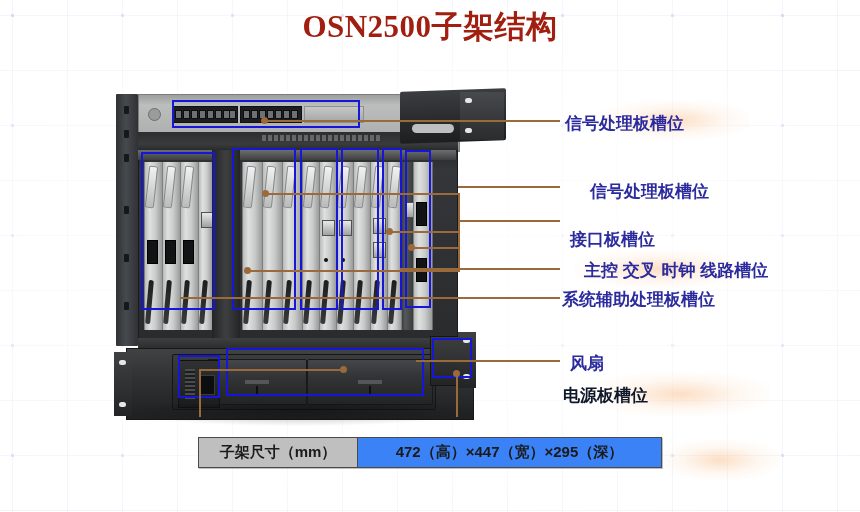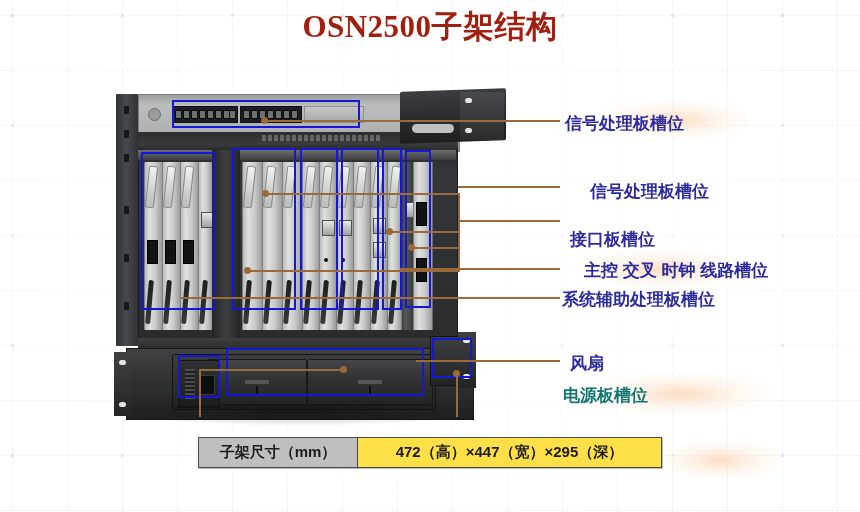--- a/index.html
+++ b/index.html
@@ -290,21 +290,21 @@
   
   .callout {
     position: absolute;
     font-size: 17px;
     font-weight: bold;
     color: #2b2b9e;
     white-space: nowrap;
     z-index: 6;
     font-family: "Liberation Sans", "DejaVu Sans", sans-serif;
   }
-  .callout.pink { color: #0f766e; }
+  .callout.pink { color: #0f172a; }
   .glow {
     position: absolute;
     z-index: 1;
     background: radial-gradient(ellipse at center, rgba(250,196,150,0.55) 0%, rgba(252,222,196,0.25) 45%, rgba(255,255,255,0) 78%);
     pointer-events: none;
   }
 
   
   #spec-table {
     position: absolute;
@@ -323,21 +323,21 @@
     color: #1a1a1a;
     padding: 5px 4px;
     text-align: center;
     font-family: "Liberation Sans", "DejaVu Sans", sans-serif;
   }
   #spec-table td.key {
     width: 150px;
     background: #bfbfbf;
   }
   #spec-table td.val {
-    background: #fde047;
+    background: #3b82f6;
   }
 </style>
 </head>
 <body>
 
 <div id="grid-bg"></div>
 <div id="grid-dots"></div>
 <div id="grid-wash"></div>
 
 <div class="glow" style="left:600px;top:100px;width:150px;height:40px;"></div>

